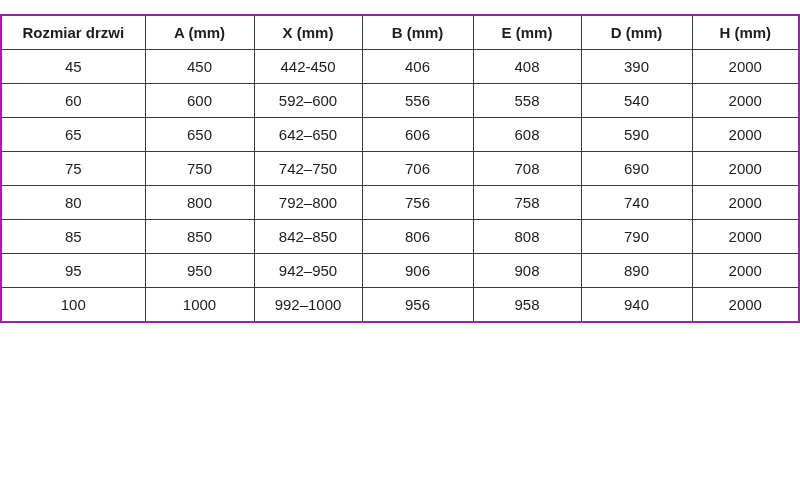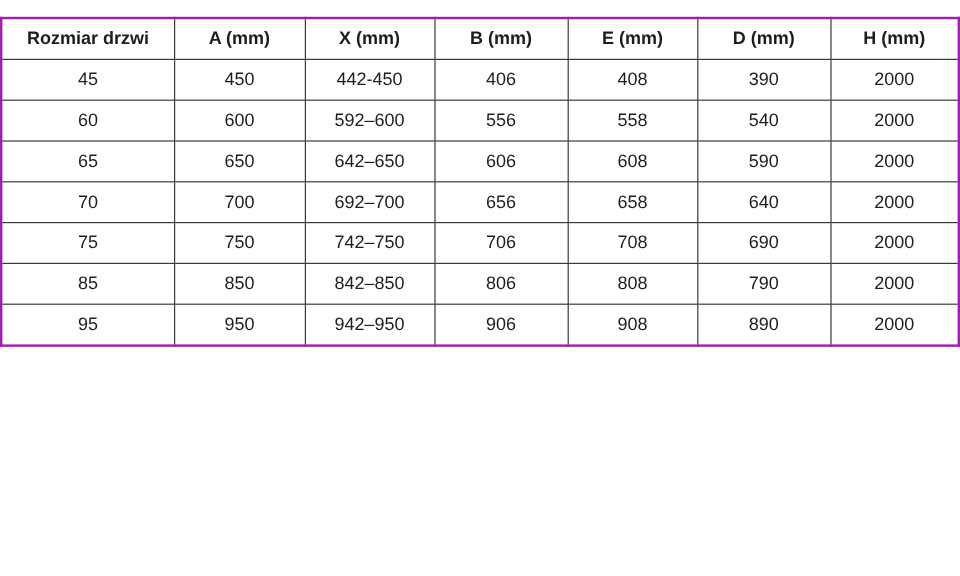--- a/index.html
+++ b/index.html
@@ -90,49 +90,58 @@
       <tr>
         <td>65</td>
         <td>650</td>
         <td>642–650</td>
         <td>606</td>
         <td>608</td>
         <td>590</td>
         <td>2000</td>
       </tr>
       <tr>
-        <td>70</td>
-        <td>700</td>
-        <td>692–700</td>
-        <td>656</td>
-        <td>658</td>
-        <td>640</td>
-        <td>2000</td>
-      </tr>
-      <tr>
         <td>75</td>
         <td>750</td>
         <td>742–750</td>
         <td>706</td>
         <td>708</td>
         <td>690</td>
+        <td>2000</td>
+      </tr>
+      <tr>
+        <td>80</td>
+        <td>800</td>
+        <td>792–800</td>
+        <td>756</td>
+        <td>758</td>
+        <td>740</td>
         <td>2000</td>
       </tr>
       <tr>
         <td>85</td>
         <td>850</td>
         <td>842–850</td>
         <td>806</td>
         <td>808</td>
         <td>790</td>
         <td>2000</td>
       </tr>
       <tr>
         <td>95</td>
         <td>950</td>
         <td>942–950</td>
         <td>906</td>
         <td>908</td>
         <td>890</td>
         <td>2000</td>
       </tr>
+      <tr>
+        <td>100</td>
+        <td>1000</td>
+        <td>992–1000</td>
+        <td>956</td>
+        <td>958</td>
+        <td>940</td>
+        <td>2000</td>
+      </tr>
     </tbody>
 </table>
 
 </body></html>

